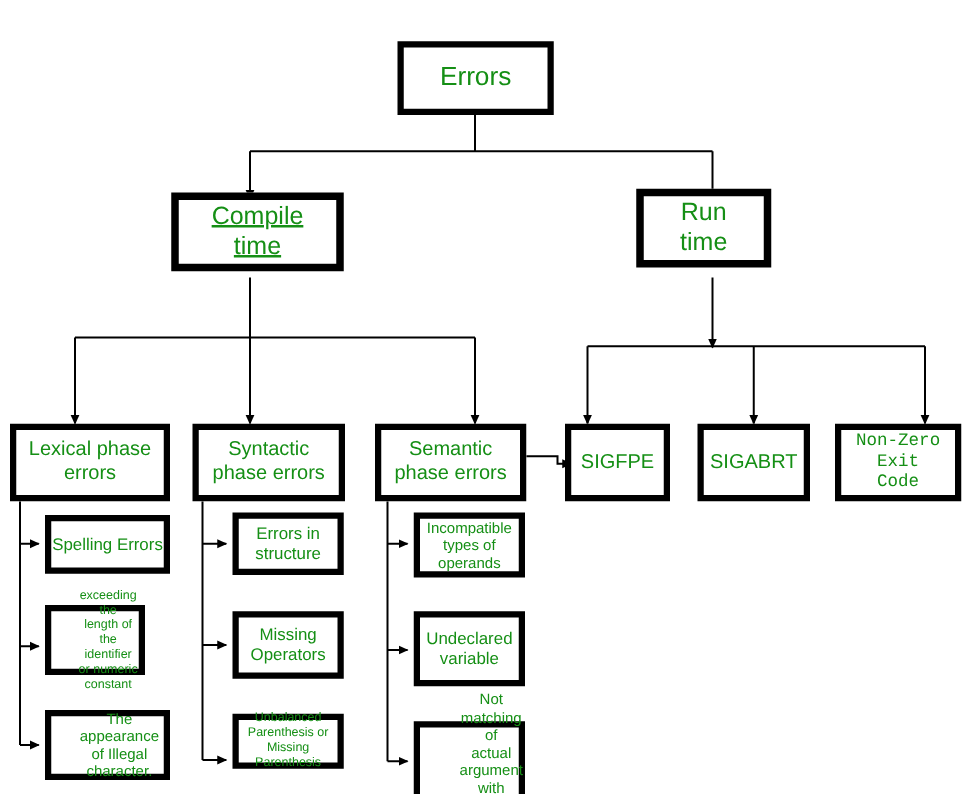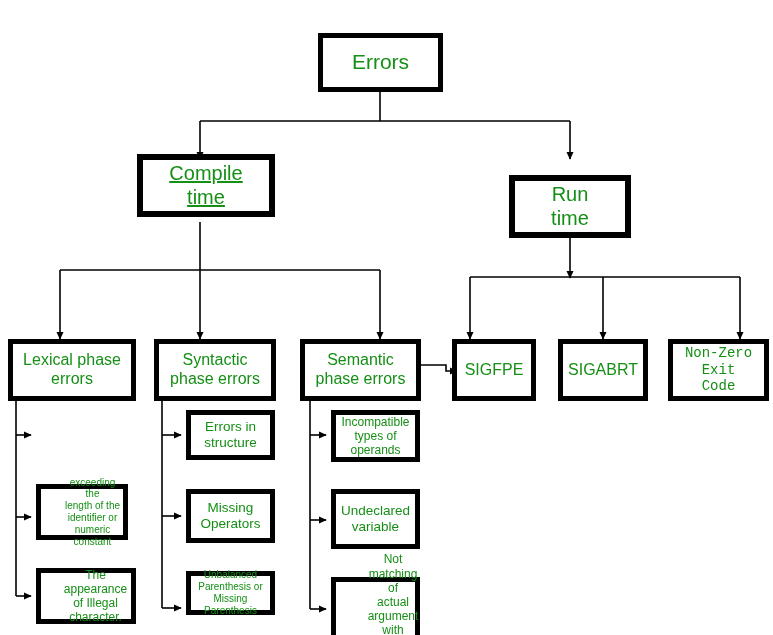--- a/index.html
+++ b/index.html
@@ -92,36 +92,37 @@
       <path d="M310,407 L326,407" marker-end="url(#ah)"></path>
       <path d="M310,492 L326,492" marker-end="url(#ah)"></path>
       <path d="M310,581 L326,581" marker-end="url(#ah)"></path>
     </g>
   </svg>
 
   <div class="node lvl0" style="left:318px; top:5px; width:125px; height:59px;">Errors</div>
 
   <div class="node lvl1" style="left:137px; top:126px; width:138px; height:63px;text-decoration:underline;">Compile
 time</div>
-  <div class="node lvl1" style="left:509px; top:147px; width:122px; height:63px;">Run
+  <div class="node lvl1" style="left:509px; top:123px; width:108px; height:63px;">Run
 time</div>
 
   <div class="node lvl2" style="left:8px; top:311px; width:128px; height:62px;">Lexical phase
 errors</div>
   <div class="node lvl2" style="left:154px; top:311px; width:122px; height:62px;">Syntactic
 phase errors</div>
   <div class="node lvl2" style="left:300px; top:311px; width:121px; height:62px;">Semantic
 phase errors</div>
 
   <div class="node lvl2" style="left:452px; top:311px; width:84px; height:62px;">SIGFPE</div>
   <div class="node lvl2" style="left:558px; top:311px; width:90px; height:62px;">SIGABRT</div>
   <div class="node lvl2 leafmd" style="left:668px; top:311px; width:101px; height:62px; font-size:14px;font-family:Liberation Mono, monospace;">Non-Zero Exit
 Code</div>
 
-  <div class="node leafxs" style="left:36px; top:456px; width:92px; height:56px;padding-left:21px;">exceeding the
+  <div class="node leafmd" style="left:36px; top:384px; width:100px; height:47px;">Spelling Errors</div>
+  <div class="node leafxs" style="left:36px; top:456px; width:80px; height:56px;padding-left:21px;">exceeding the
 length of the
 identifier or numeric
 constant</div>
   <div class="node leafsm" style="left:36px; top:540px; width:100px; height:56px;padding-left:19px;">The appearance
 of Illegal
 character.</div>
 
   <div class="node leafmd" style="left:186px; top:382px; width:89px; height:50px;">Errors in
 structure</div>
   <div class="node leafmd" style="left:186px; top:461px; width:89px; height:54px;">Missing

